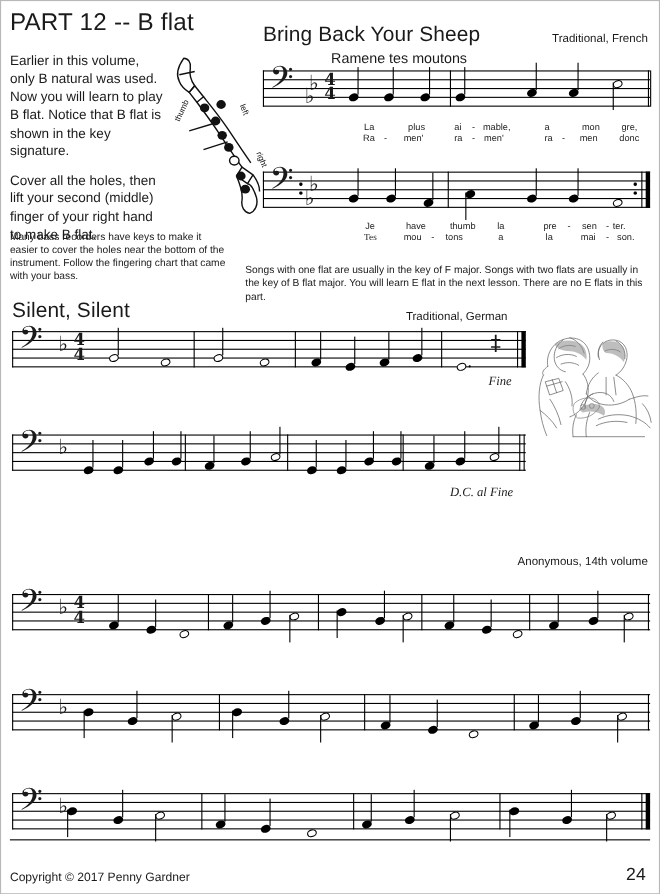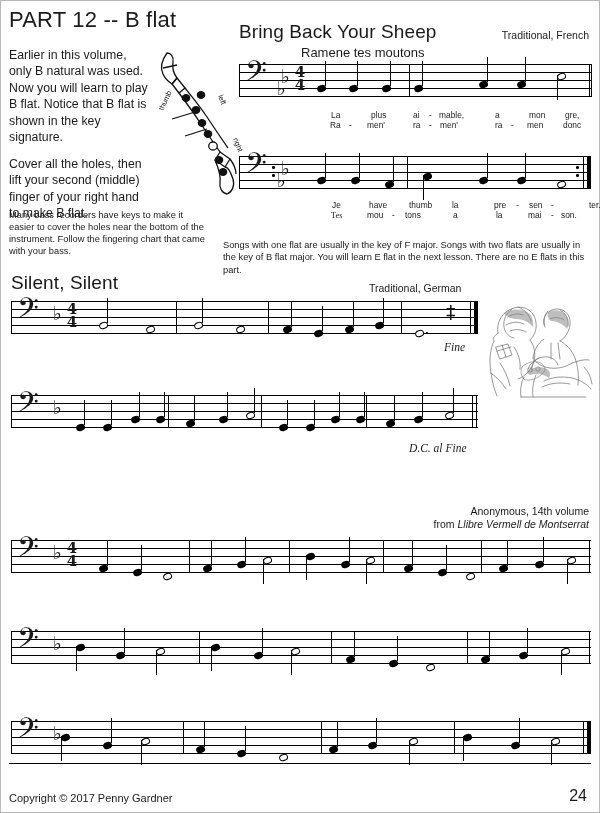--- a/index.html
+++ b/index.html
@@ -168,21 +168,20 @@
 
   <div class="song-title" style="left:238px; top:20px; position:absolute;">Bring Back Your Sheep</div>
   <div class="song-subtitle" style="left:300px; top:44px; position:absolute;">Ramene tes moutons</div>
   <div class="attribution" style="right:10px; top:28px; position:absolute;">Traditional, French</div>
 
   <div class="song-title" style="left:10px; top:271px; position:absolute;">Silent, Silent</div>
   <div class="attribution" style="left:368px; top:281px; position:absolute;">Traditional, German</div>
 
   <div class="attribution" style="right:10px; top:504px; position:absolute;">
     <div>Anonymous, 14th volume</div>
-    <div><span>from </span><i>Llibre Vermell de Montserrat</i></div>
   </div>
 
   <div class="key-note">Songs with one flat are usually in the key of F major. Songs with two flats are usually in the key of B flat major. You will learn E flat in the next lesson. There are no E flats in this part.</div>
 
   <div class="lyrics" id="lyr-s1-a" style="left:238px; top:110px;">
       <span style="left: 92px; top: 0px;">La</span>
       <span style="left: 132px; top: 0px;">plus</span>
       <span style="left: 174px; top: 0px;">ai</span>
       <span style="left: 190px; top: 0px;">-</span>
       <span style="left: 200px; top: 0px;">mable,</span>
@@ -202,21 +201,21 @@
     </div>
   <div class="lyrics" id="lyr-s1-b" style="left:238px; top:200px;">
       <span style="left: 93px; top: 0px;">Je</span>
       <span style="left: 130px; top: 0px;">have</span>
       <span style="left: 170px; top: 0px;">thumb</span>
       <span style="left: 213px; top: 0px;">la</span>
       <span style="left: 255px; top: 0px;">pre</span>
       <span style="left: 277px; top: 0px;">-</span>
       <span style="left: 290px; top: 0px;">sen</span>
       <span style="left: 312px; top: 0px;">-</span>
-      <span style="left: 318px; top: 0px; margin-left: 32px;">ter.</span>
+      <span style="left: 318px; top: 0px;">ter.</span>
       <span style="left: 92px; top: 10px; font-family: Liberation Serif, serif;">Tes</span>
       <span style="left: 128px; top: 10px;">mou</span>
       <span style="left: 153px; top: 10px;">-</span>
       <span style="left: 166px; top: 10px;">tons</span>
       <span style="left: 214px; top: 10px;">a</span>
       <span style="left: 257px; top: 10px;">la</span>
       <span style="left: 289px; top: 10px;">mai</span>
       <span style="left: 312px; top: 10px;">-</span>
       <span style="left: 322px; top: 10px;">son.</span>
     </div>

